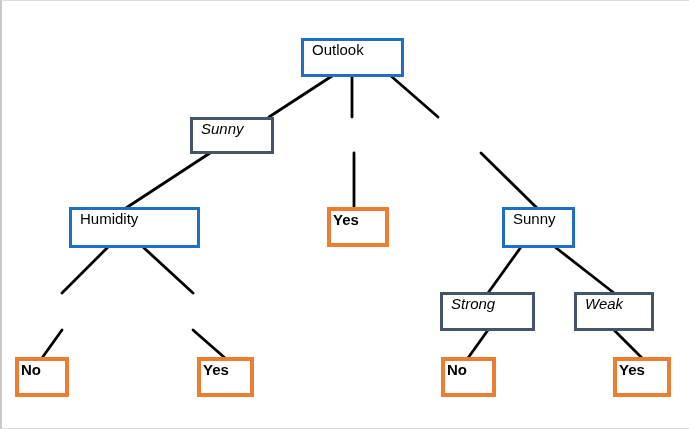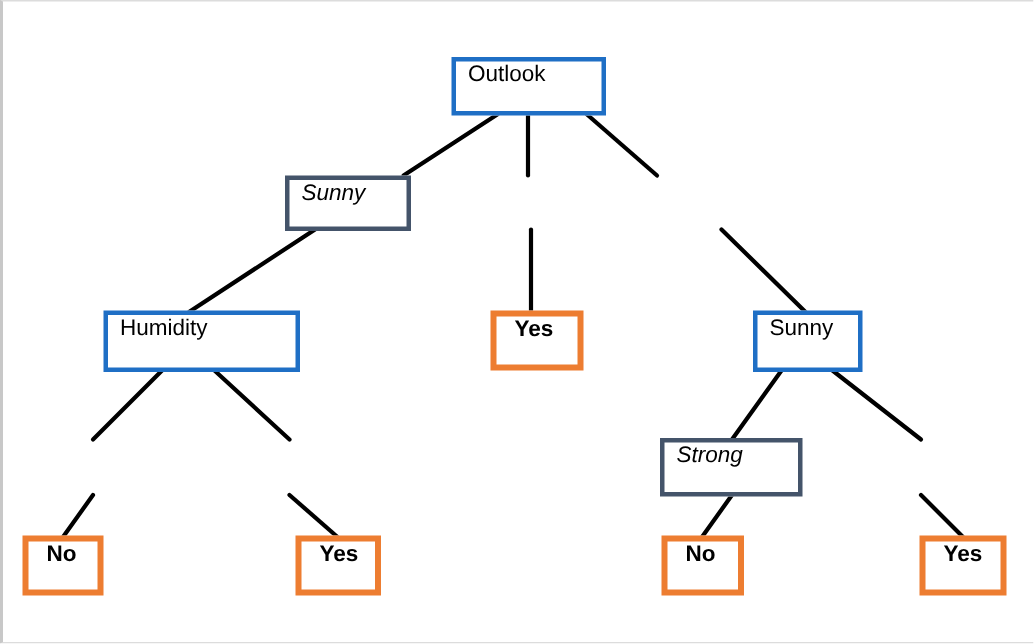--- a/index.html
+++ b/index.html
@@ -44,21 +44,21 @@
   .node.attribute {
     border: 3px solid var(--attribute-border, #1f6fc5);
   }
   .node.value {
     border: 3px solid var(--value-border, #44546a);
     font-style: italic;
   }
   .node.classification {
     border: 4px solid var(--classification-border, #ed7d31);
     font-weight: bold;
-    padding-left: 12px;
+    padding-left: 2px;
   }
 </style>
 </head>
 <body>
 
 <div class="page">
 
   <svg class="edges" width="689" height="429" viewBox="0 0 689 429" aria-hidden="true">
     <line x1="330" y1="75" x2="267" y2="116"></line>
     <line x1="350" y1="75" x2="350" y2="116"></line>
@@ -97,20 +97,23 @@
   <div class="node attribute" style="left:500px;top:206px;width:73px;height:41px">
     <span>Sunny</span>
   </div>
 
 
 
   <div class="node value" style="left:438px;top:291px;width:95px;height:39px">
     <span>Strong</span>
   </div>
 
+  <div class="node value" style="left:572px;top:291px;width:80px;height:39px">
+    <span>Weak</span>
+  </div>
 
   <div class="node classification" style="left:13px;top:356px;width:54px;height:40px">
     <span>No</span>
   </div>
 
   <div class="node classification" style="left:195px;top:356px;width:57px;height:40px">
     <span>Yes</span>
   </div>
 
   <div class="node classification" style="left:439px;top:356px;width:55px;height:40px">

